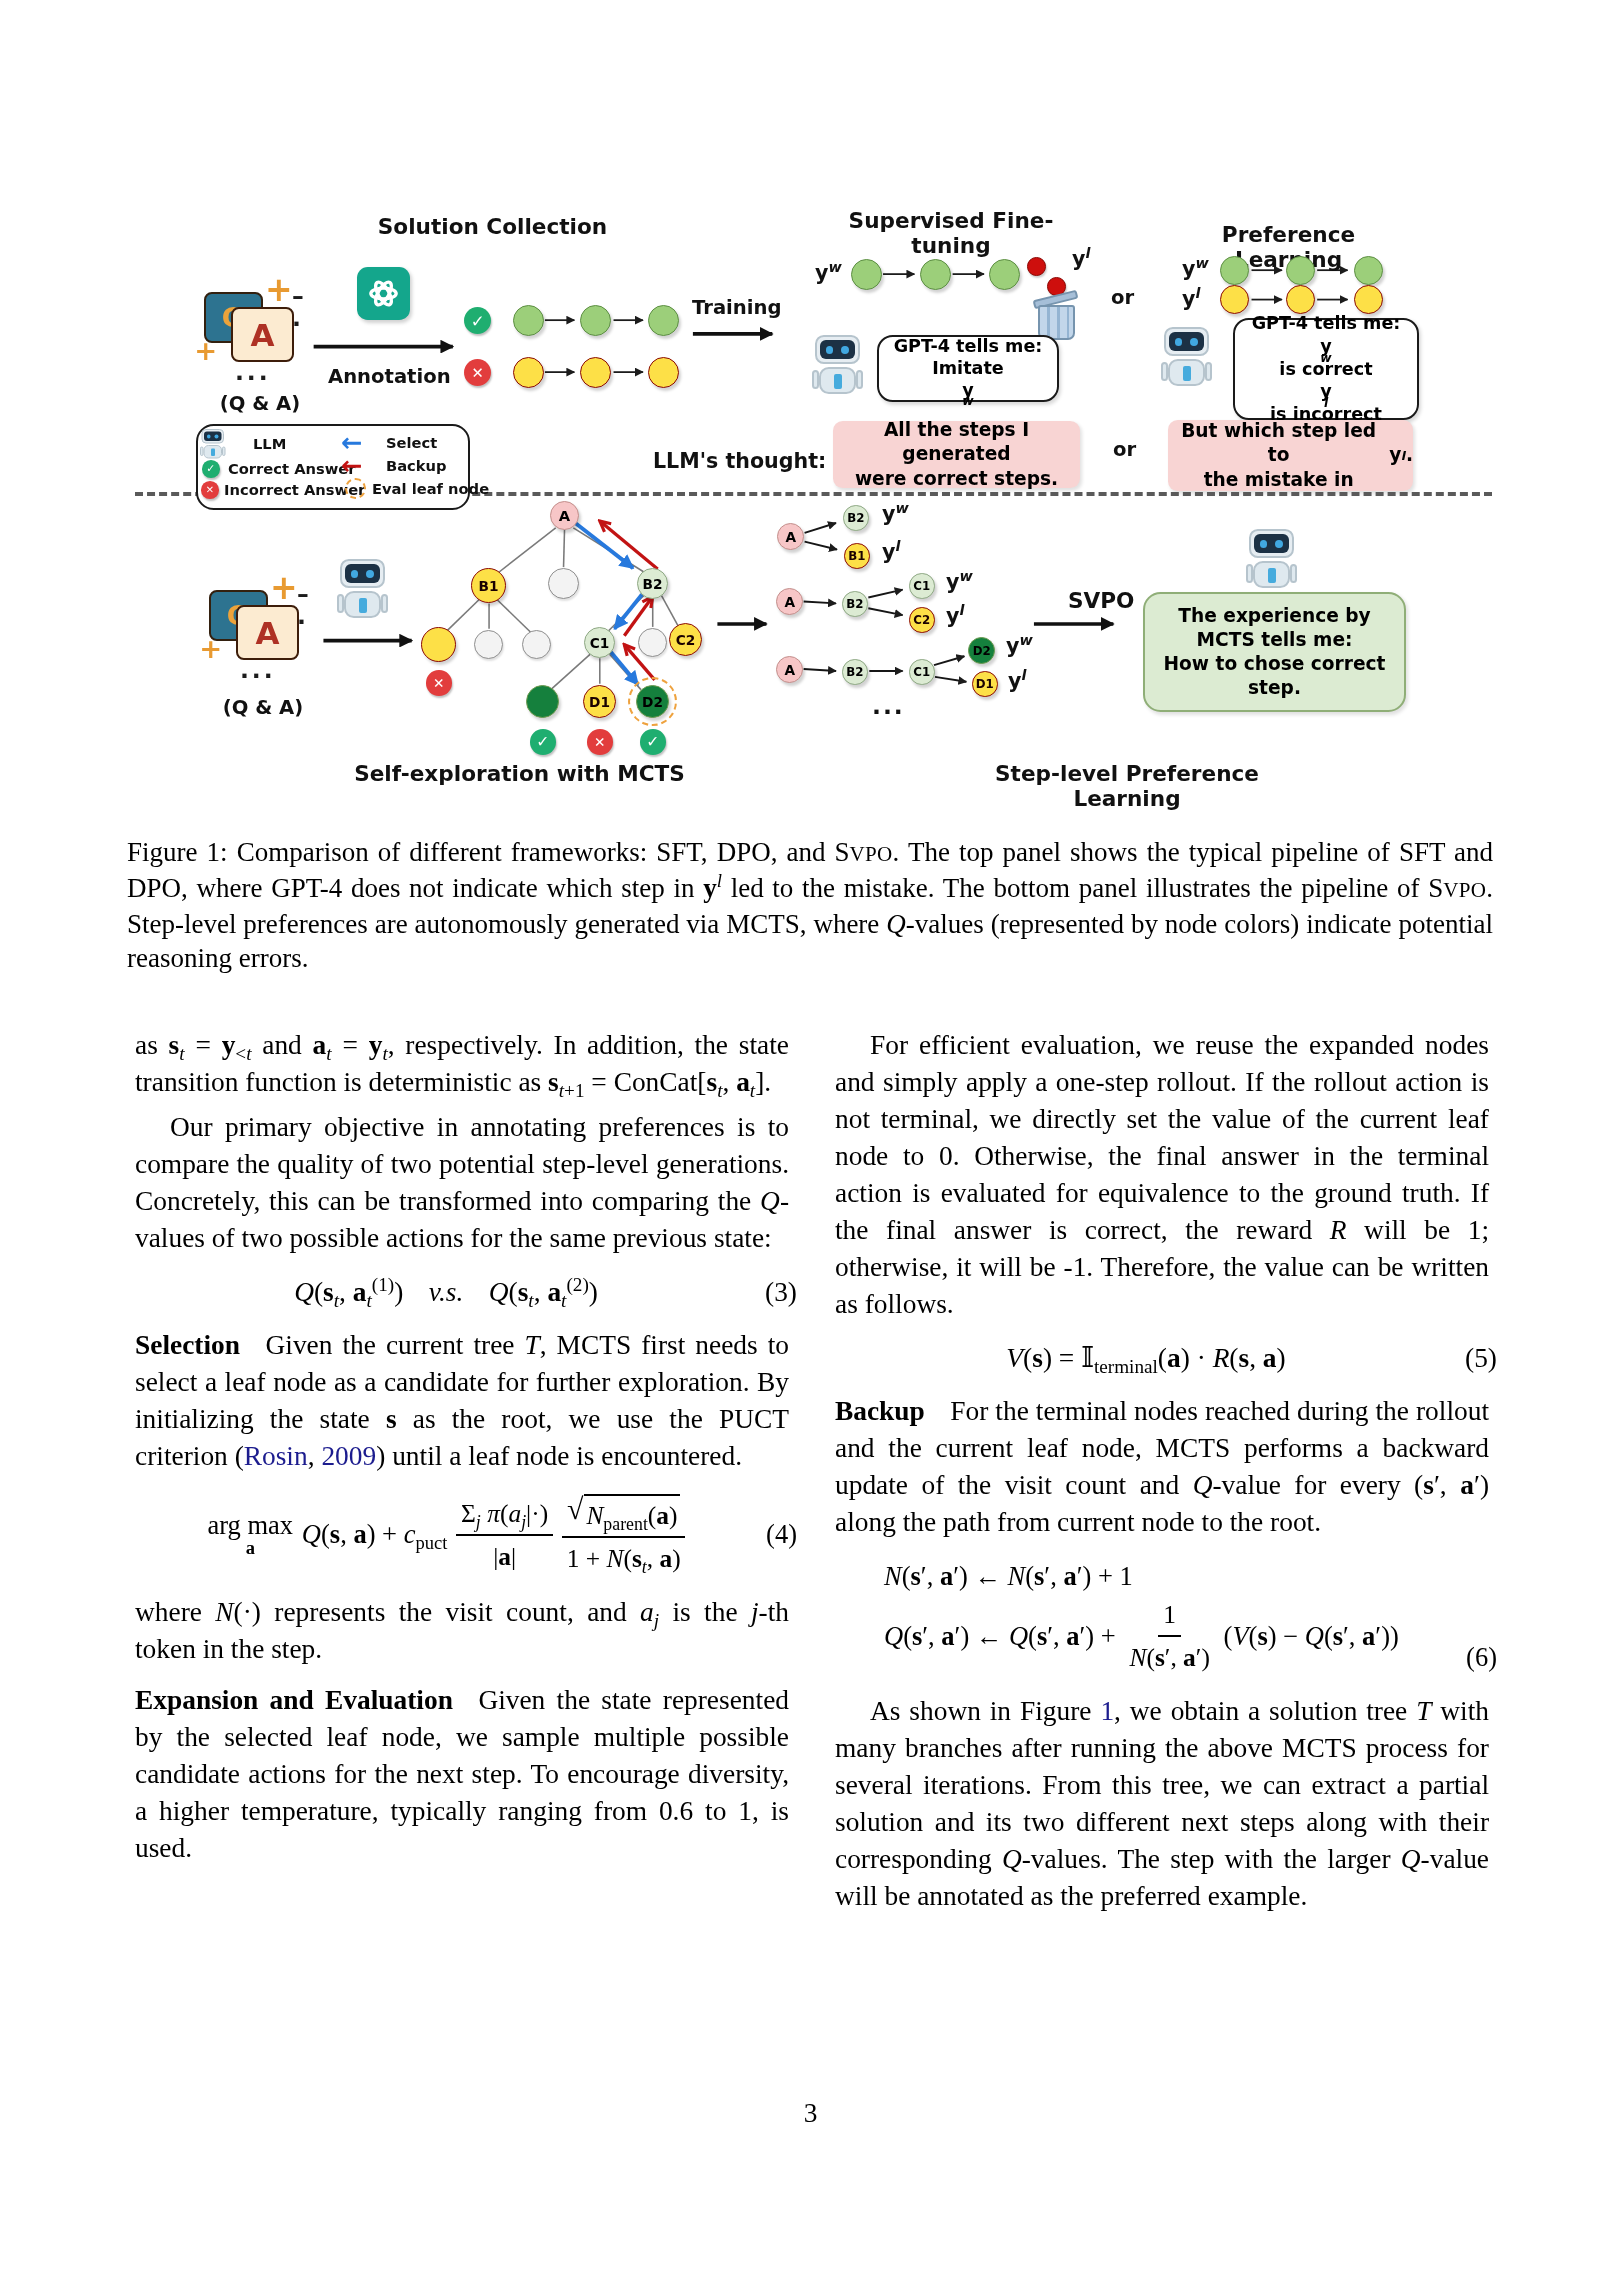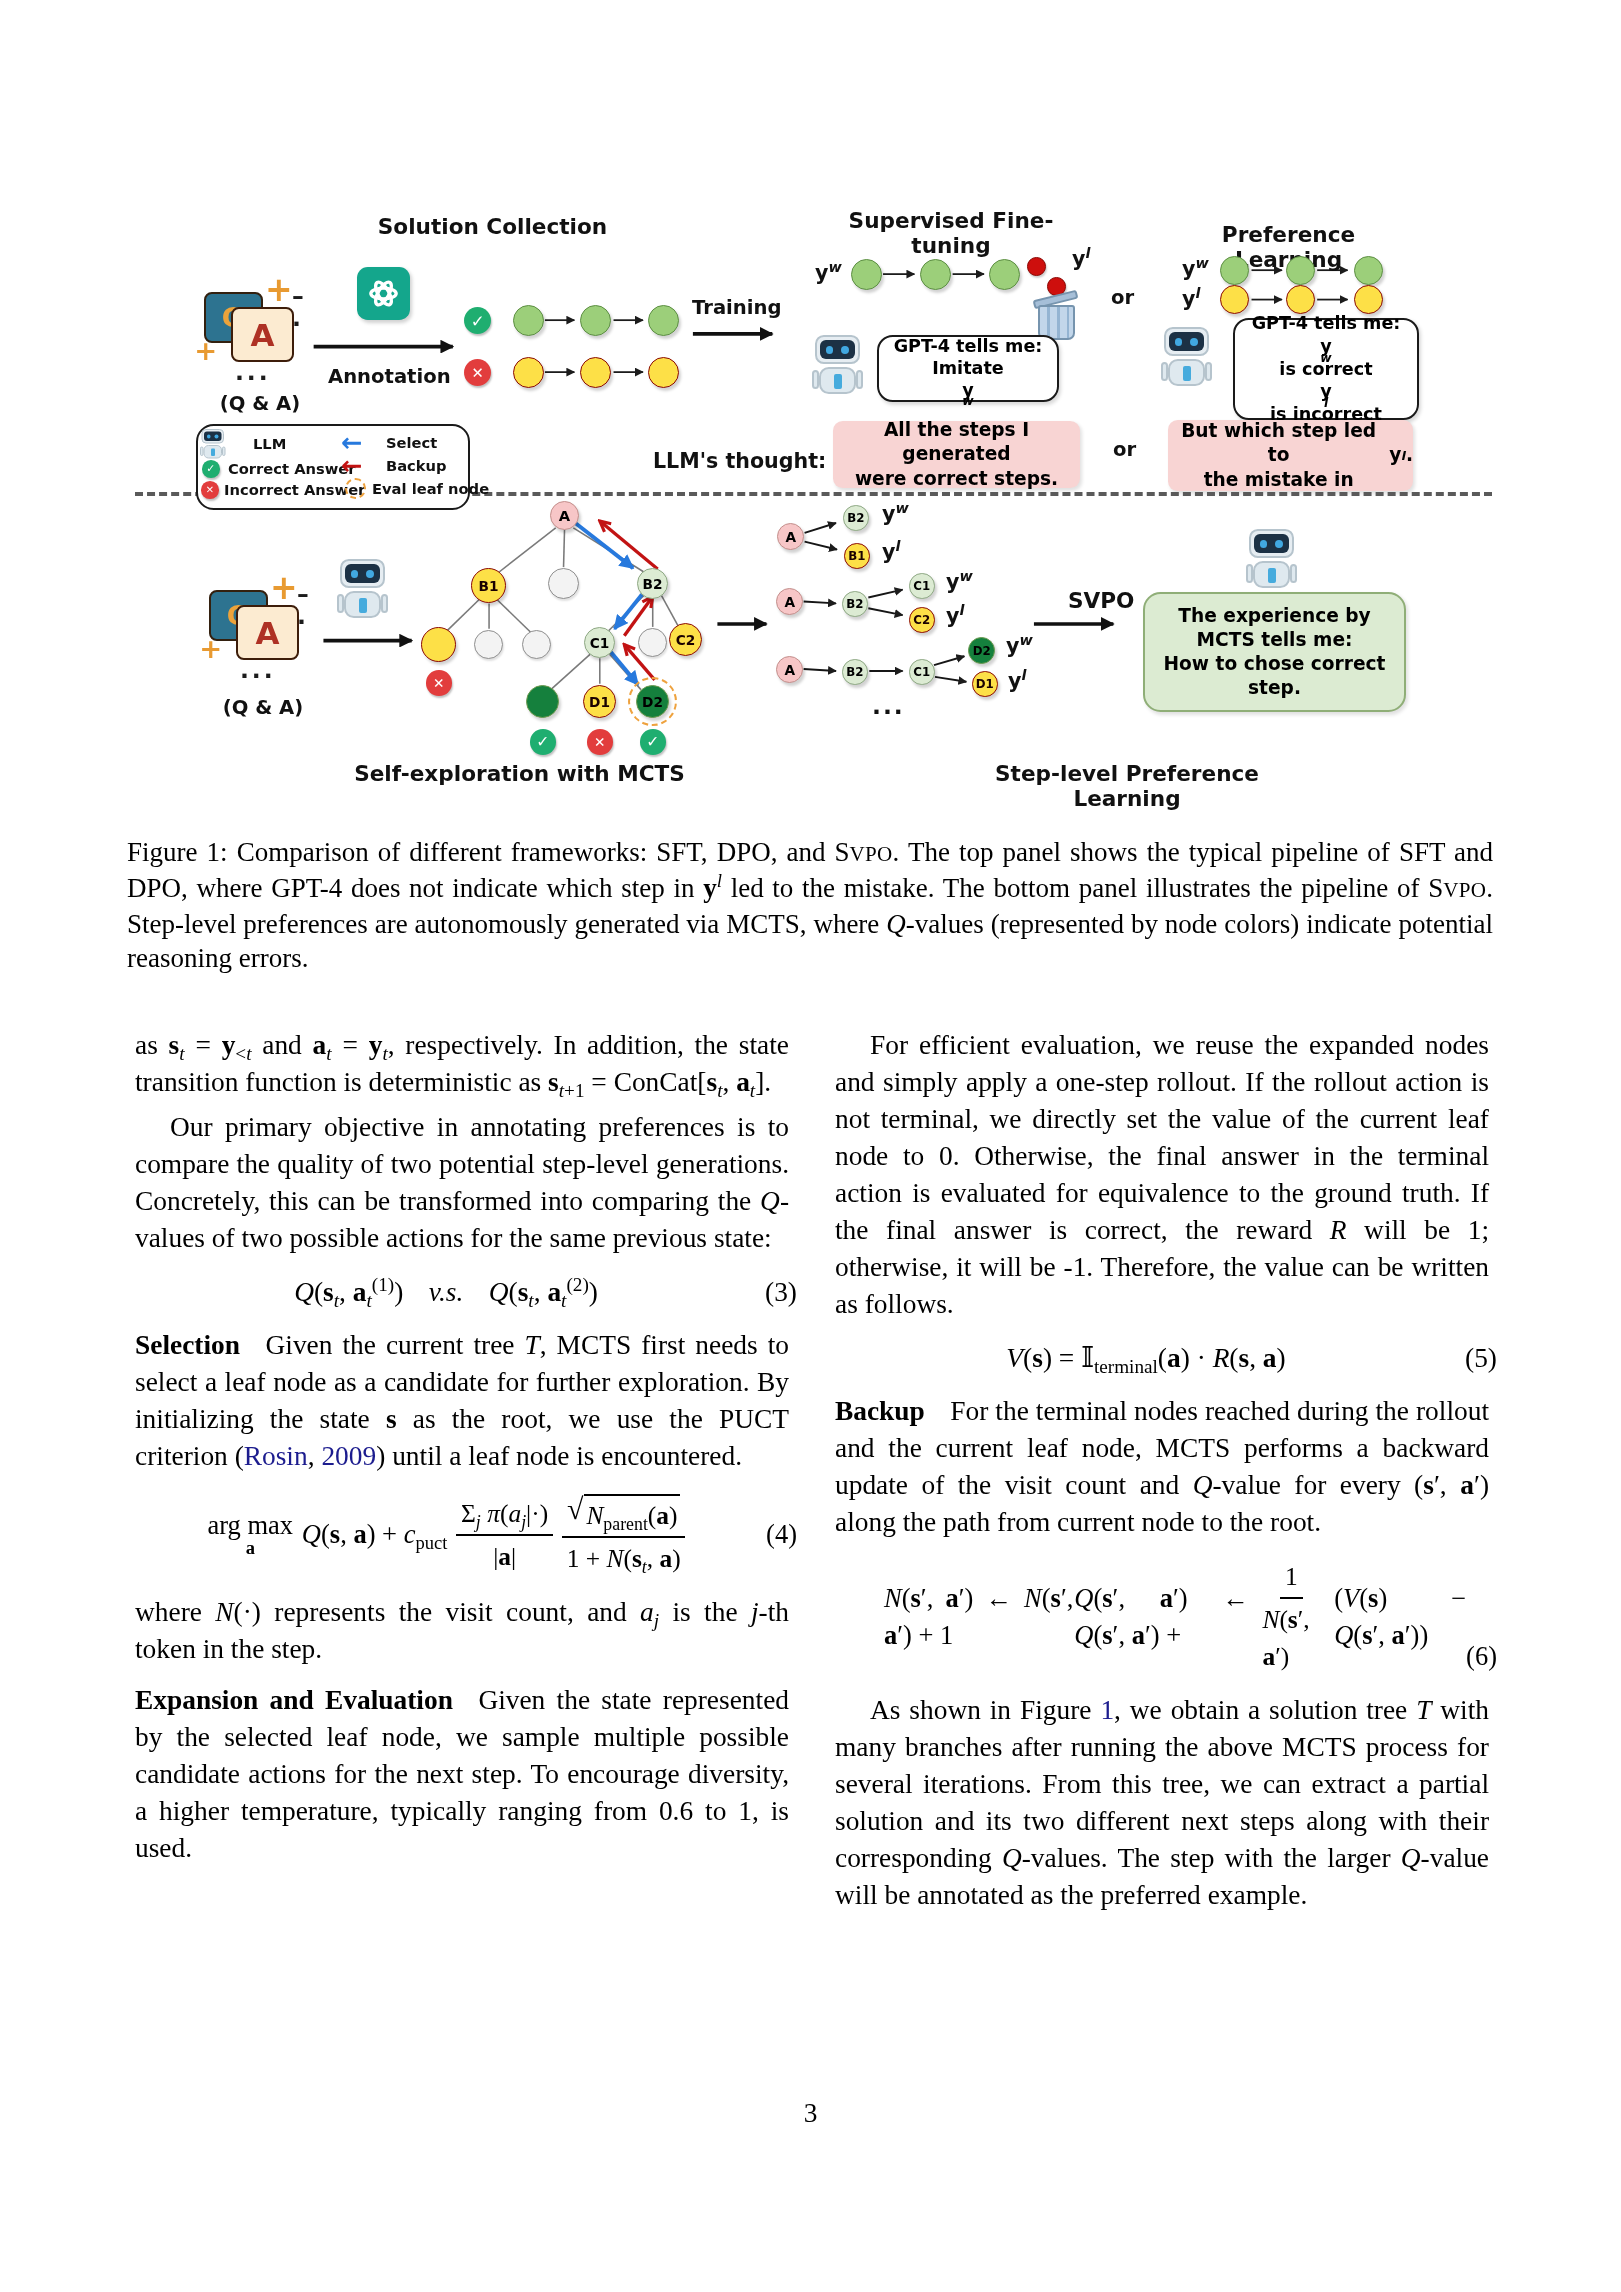--- a/index.html
+++ b/index.html
@@ -80,21 +80,21 @@
   .eqc{flex:1;display:flex;justify-content:center;align-items:center;gap:25.5px;}
   .mrow{display:inline-flex;align-items:center;gap:8.8px;}
   .frac{display:inline-flex;flex-direction:column;align-items:center;font-size:96%;}
   .frac .fn{padding:0 4.9px 2px;border-bottom:2px solid #000;}
   .frac .fd{padding:2px 4.9px 0;}
   .stack{display:inline-flex;flex-direction:column;align-items:center;line-height:1.02;}
   .stack .sb{font-size:70%;}
   .radrow{display:inline-flex;align-items:flex-start;}
   .rad{font-size:118%;line-height:1;}
   .rad-c{border-top:2px solid #000;padding:1px 2.9px 0;}
-  .eq6l{display:flex;flex-direction:row;gap:1px;align-items:center;padding-left:57px;flex:1;}
+  .eq6l{display:flex;flex-direction:column;gap:1px;align-items:flex-start;padding-left:57px;flex:1;}
   .eq6 .eqnum{align-self:flex-end;}
   .pageno{position:absolute;left:0;top:2098px;width:1621px;text-align:center;font-size:27.4px;}
 </style>
 </head>
 <body>
 
 <div class="abs" style="left:0;top:0;width:1559px;height:823px;">
 
   <svg class="abs" style="left:0;top:132px;" width="1621" height="686" viewBox="0 135 1654 700">
     <defs>

